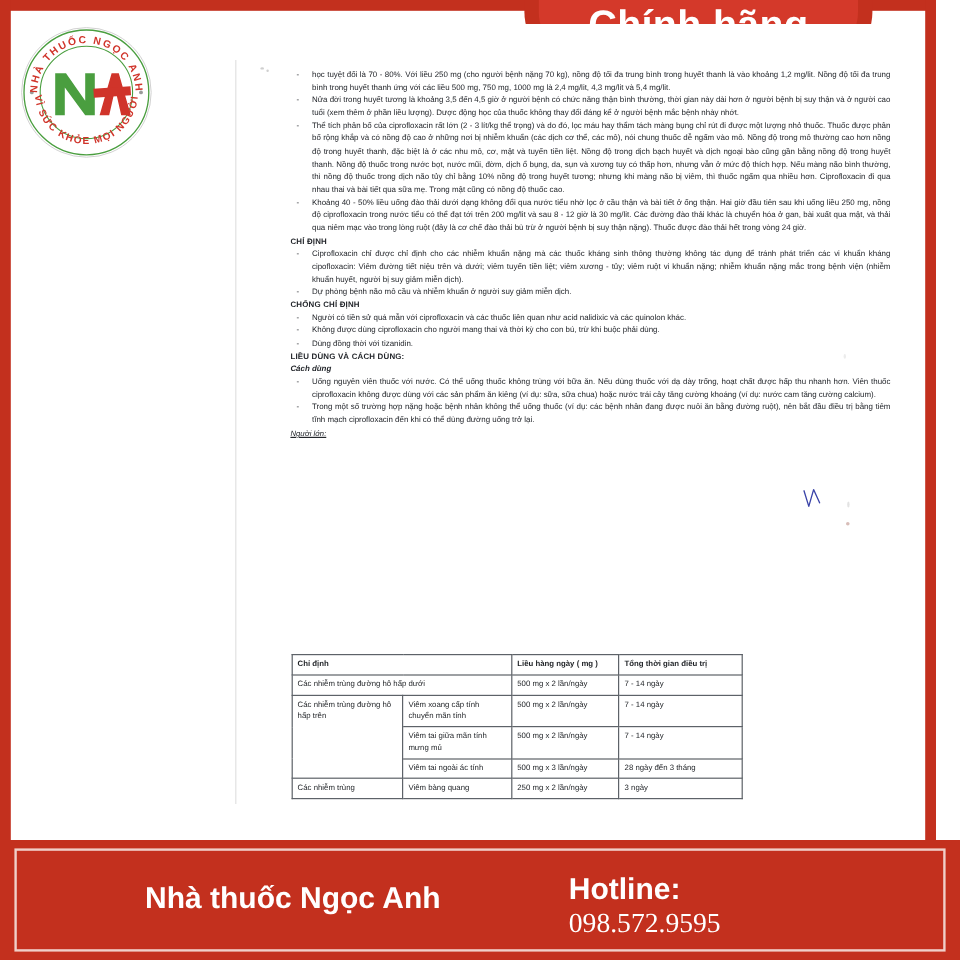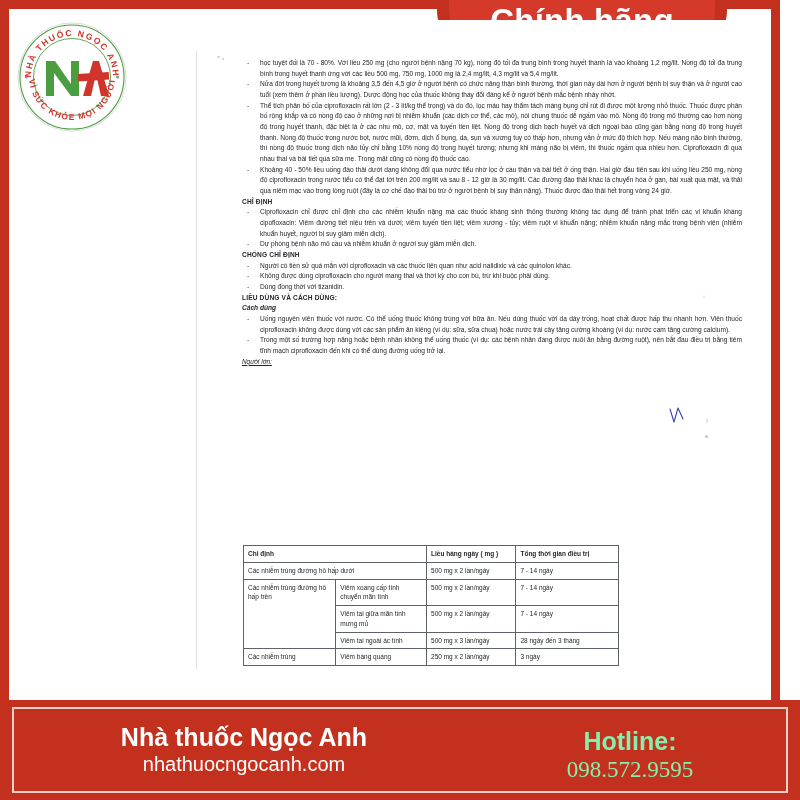--- a/index.html
+++ b/index.html
@@ -87,21 +87,21 @@
 
   
   .footer{position:absolute;left:0;top:700px;width:800px;height:100px;background:#c3301e;}
   .footer-inner{
     position:absolute;left:12px;top:707px;width:776px;height:86px;
     background:#c3301e;border:2px solid #f0cfc9;
     box-sizing:border-box;
     display:flex;align-items:center;
   }
   .f-left{width:460px;text-align:center;color:#fff;}
-  .f-right{flex:1;text-align:center;color:#86efac;margin-top:12px;}
+  .f-right{flex:1;color:#ffffff;margin-top:12px;}
   .f-l1{font-size:25px;font-weight:bold;line-height:1.18;white-space:nowrap;}
   .f-l2{font-size:20px;line-height:1.25;white-space:nowrap;}
   .f-r1{font-size:25px;font-weight:bold;line-height:1.18;white-space:nowrap;}
   .f-r2{font-size:23px;line-height:1.25;white-space:nowrap;font-family:Liberation Serif, serif;}
 </style>
 </head>
 <body>
 
 <div id="page">
 
@@ -221,21 +221,20 @@
           </tr>
         </tbody>
       </table>
     </div>
   </div>
 
   <div class="footer"></div>
   <div class="footer-inner">
     <div class="f-left">
       <div class="f-l1">Nhà thuốc Ngọc Anh</div>
-      <div class="f-l2">nhathuocngocanh.com</div>
     </div>
     <div class="f-right">
       <div class="f-r1">Hotline:</div>
       <div class="f-r2">098.572.9595</div>
     </div>
   </div>
 
 </div>
 
 </body></html>

